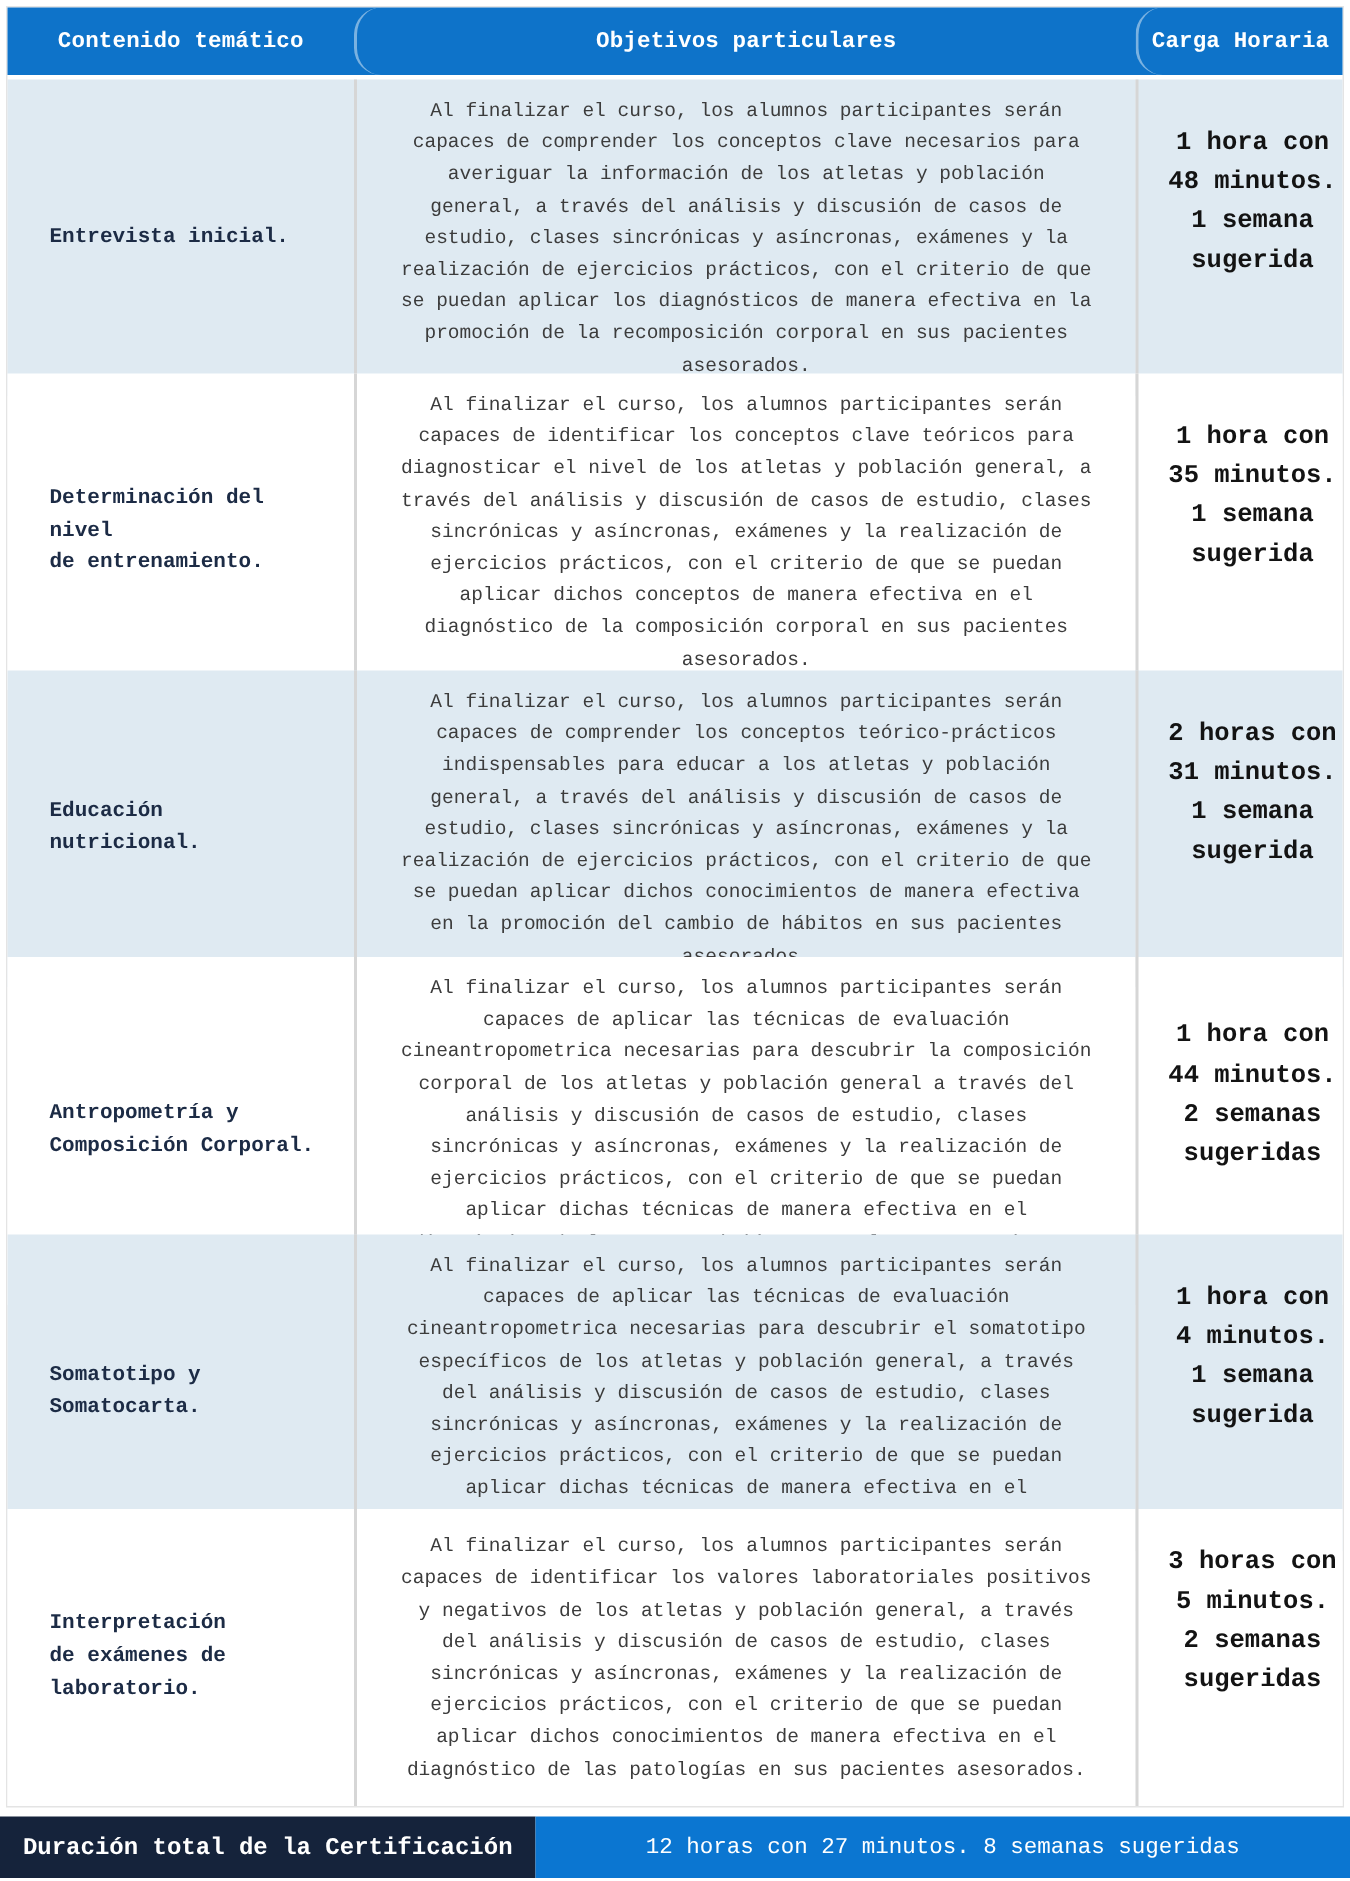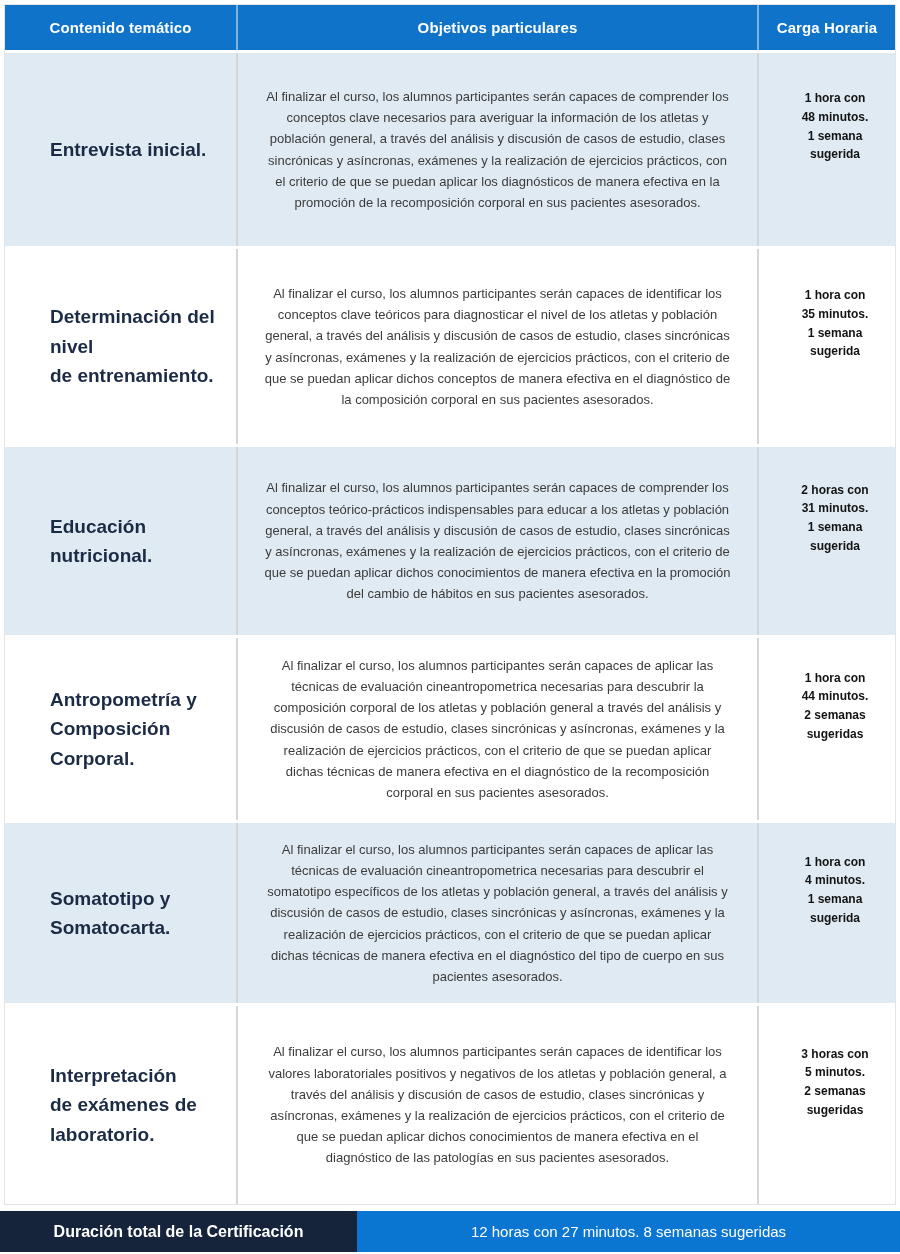--- a/index.html
+++ b/index.html
@@ -1,66 +1,66 @@
 <!DOCTYPE html>
 <html lang="es"><head>
 <meta charset="utf-8">
 <style>
   html,body{margin:0;padding:0;background:#ffffff;}
   .page{
     width:900px;height:1254px;
     background:#ffffff;
-    font-family:Liberation Sans, sans-serif;
+    font-family:Liberation Mono, monospace;
     position:relative;
     box-sizing:border-box;
     overflow:hidden;
   }
   .table{
     margin:4px 4px 0 4px;
     border:1px solid #e4e4e4;
     box-sizing:border-box;
   }
   .row{
     display:grid;
     grid-template-columns:231px 521px 138px;
   }
   .thead{height:45px;background:#0e73c9;}
   .th{
     display:flex;align-items:center;justify-content:center;
     color:#ffffff;font-weight:bold;font-size:15px;
     letter-spacing:.1px;
   }
-  .th + .th{border-left:2px solid rgba(255,255,255,.45);}
+  .th + .th{border-left:2px solid rgba(255,255,255,.45);border-radius:18px;}
   .trow{margin-top:3px;}
   .trow.alt .td{background:#dfeaf2;}
   .trow.plain .td{background:#ffffff;}
   .trow:nth-child(2){height:193px;}
   .trow:nth-child(3){height:195px;}
   .trow:nth-child(4){height:188px;}
   .trow:nth-child(5){height:182px;}
   .trow:nth-child(6){height:180px;}
   .trow:nth-child(7){height:198px;}
   .td{
     display:flex;align-items:center;
     box-sizing:border-box;
   }
   .td + .td{border-left:2px solid #d6d6d6;}
   .td.tema{
-    padding-left:45px;padding-right:12px;
-    font-size:19px;font-weight:600;color:#1c2b45;
+    padding-left:28px;padding-right:12px;
+    font-size:14px;font-weight:600;color:#1c2b45;
     line-height:1.55;white-space:pre-line;
   }
   .td.objetivo{
     justify-content:center;text-align:center;
     padding:10px 26px;
     font-size:13px;color:#3c3c3c;line-height:1.63;
   }
   .td.carga{
     justify-content:center;text-align:center;
-    font-size:12px;font-weight:600;color:#131313;
+    font-size:17px;font-weight:600;color:#131313;
     line-height:1.55;white-space:pre-line;
     padding-bottom:46px;
     padding-left:16px;
   }
   .total-bar{
     margin-top:6px;
     height:41px;
     display:flex;
   }
   .total-label{

